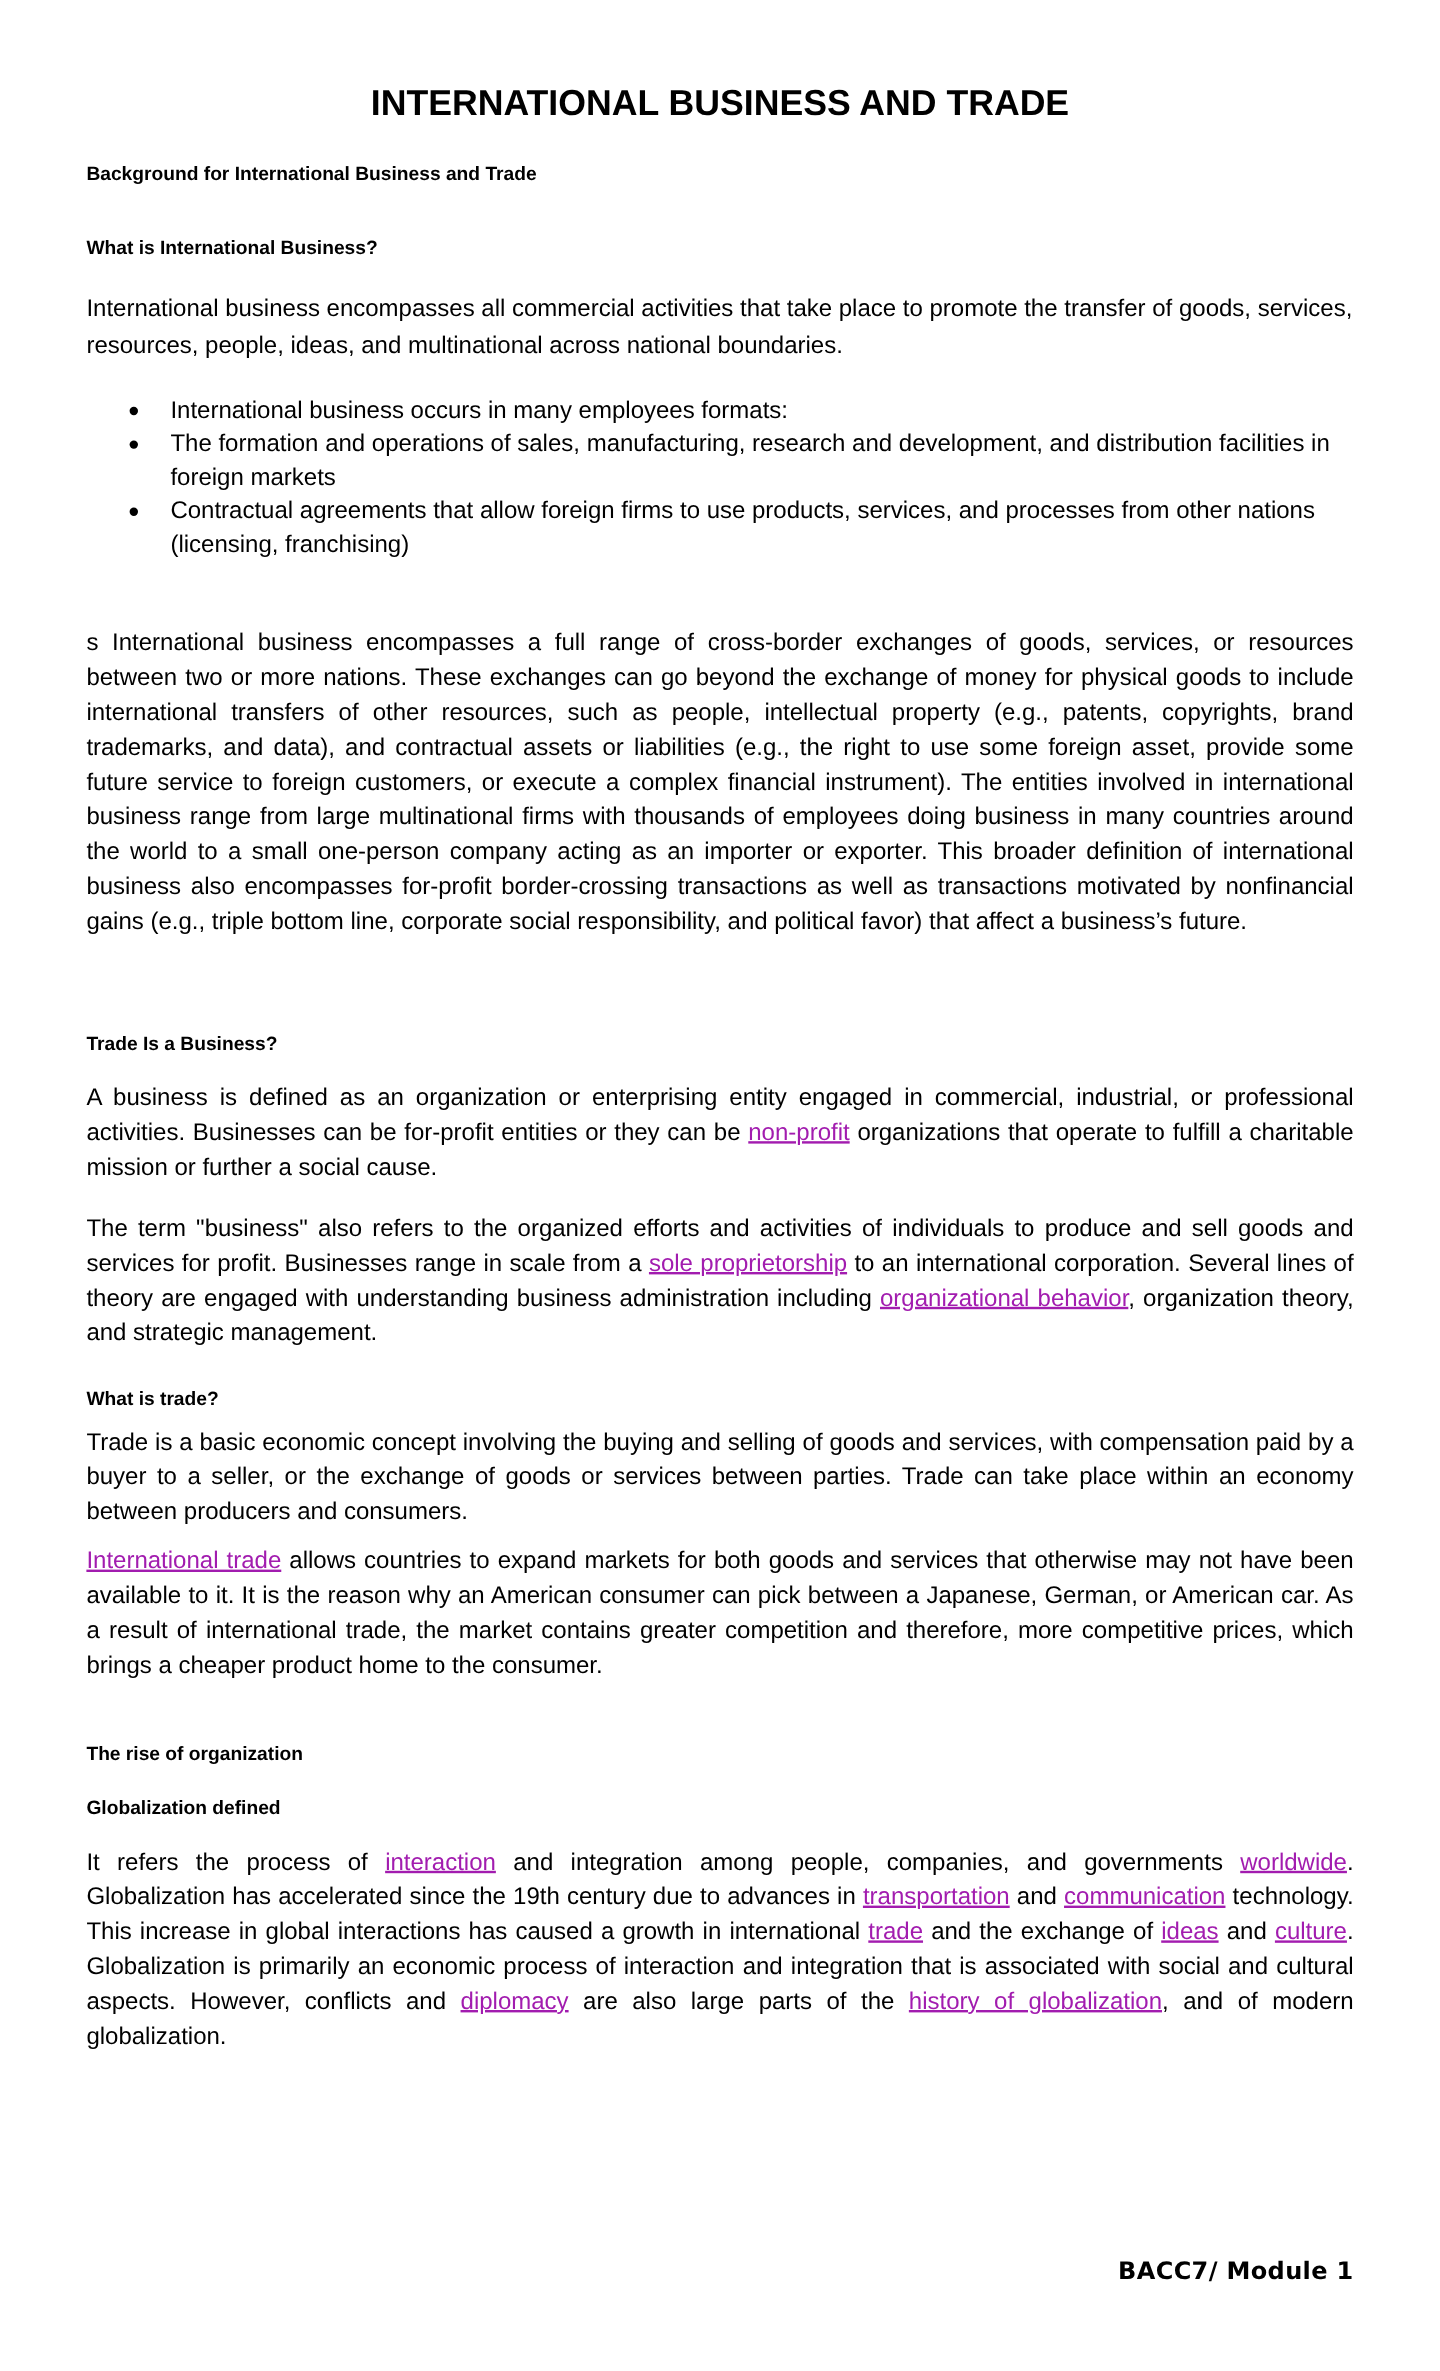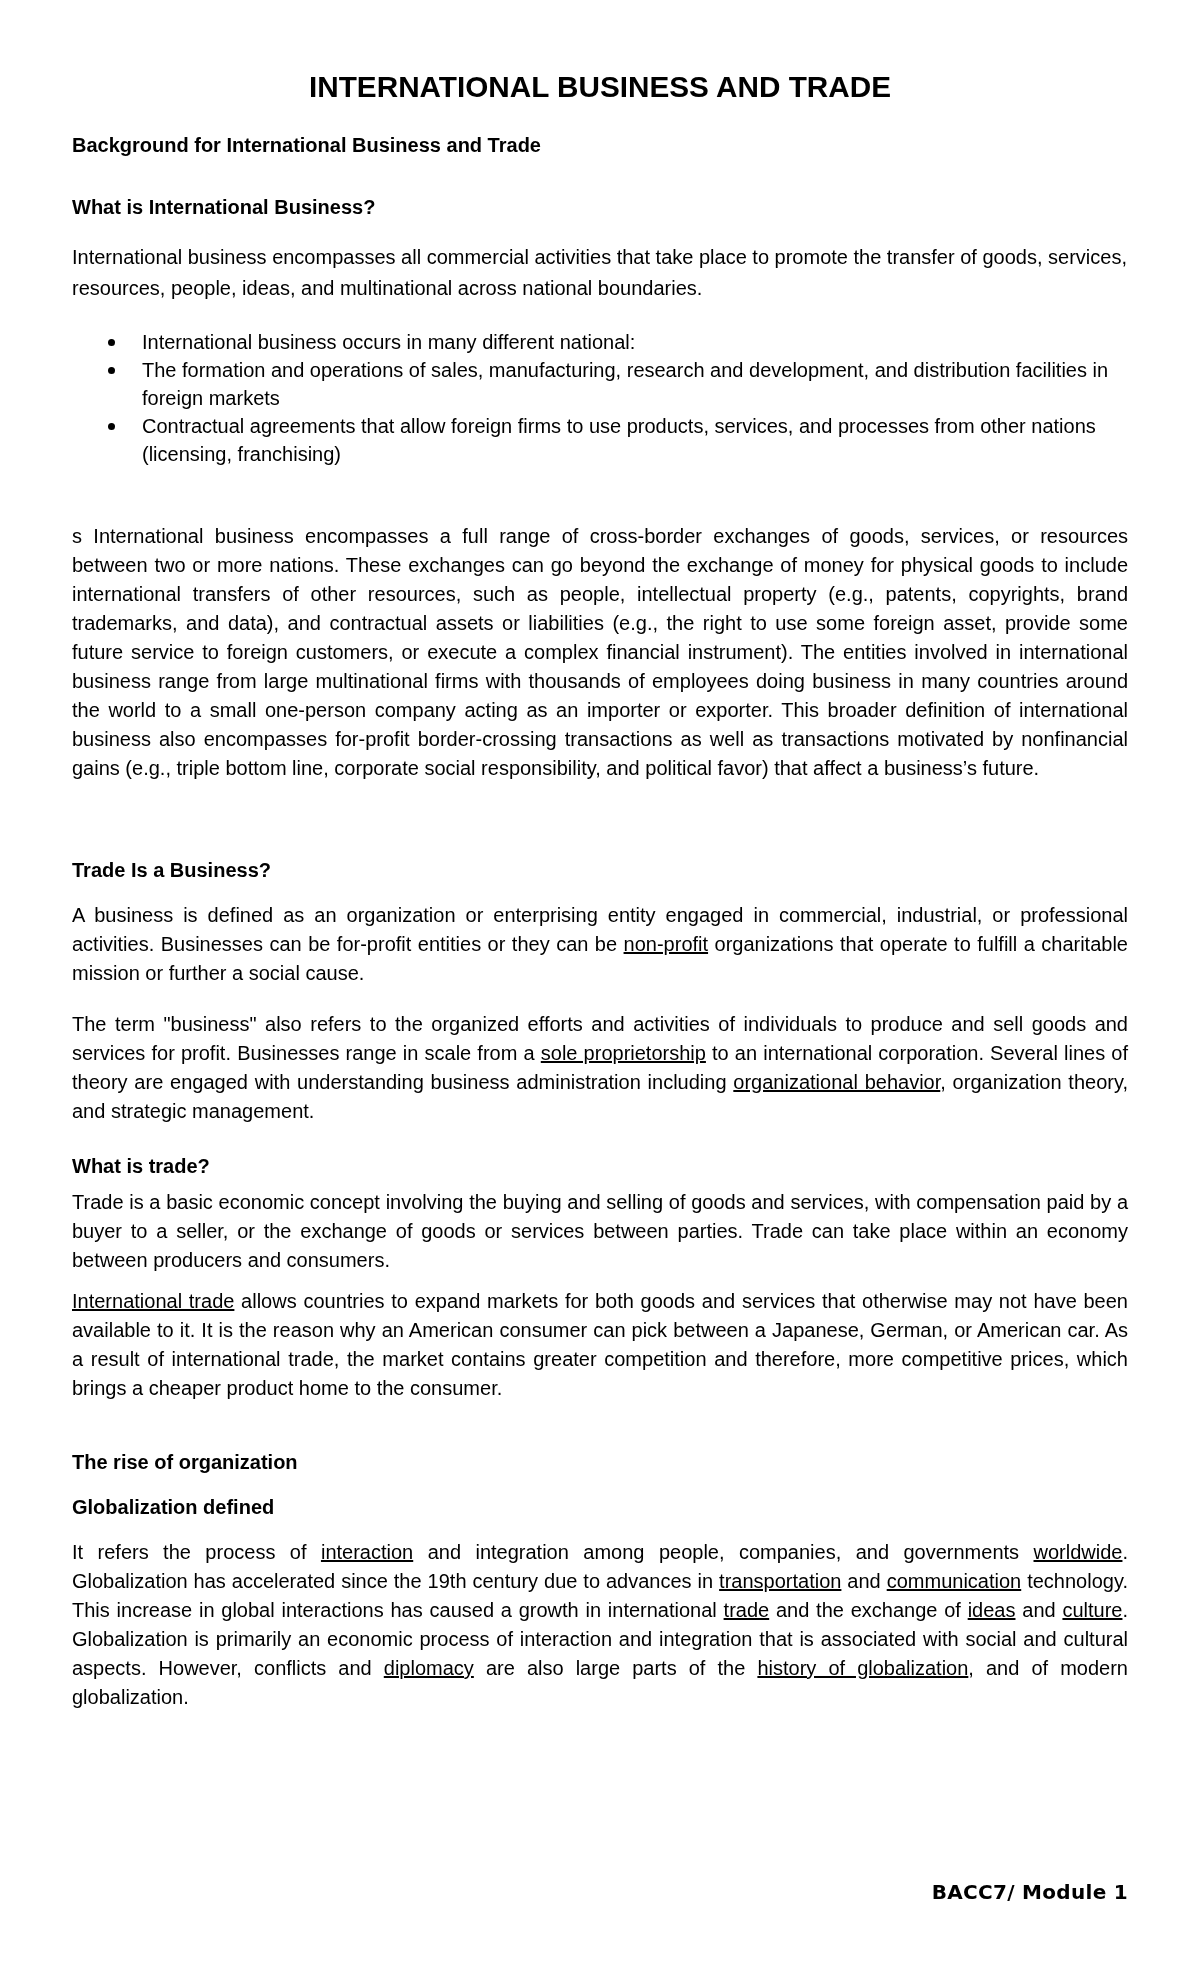--- a/index.html
+++ b/index.html
@@ -6,27 +6,27 @@
   body {
     width: 1200px; height: 1976px; position: relative; overflow: hidden;
     font-family: "Liberation Sans", sans-serif; color: #000000;
   }
   .page { position: absolute; left: 72px; top: 0; width: 1056px; }
   .title {
     position: absolute; left: 0; width: 1056px; top: 70px;
     text-align: center; font-weight: bold; font-size: 30px; line-height: 34px;
     transform: scaleX(0.99); margin: 0;
   }
-  .h { position: absolute; left: 0; margin: 0; font-weight: bold; font-size: 20px; line-height: 29px; }
+  .h { position: absolute; left: 0; margin: 0; font-weight: bold; font-size: 16px; line-height: 29px; }
   .p {
     position: absolute; left: 0; width: 1056px; margin: 0;
     font-size: 20px; line-height: 29px; text-align: justify;
   }
   .p.loose { line-height: 31px; text-align: left; }
-  a.lnk { color: #000000; text-decoration: underline; }
+  a.lnk { color: #a21caf; text-decoration: underline; }
   ul.bullets {
     position: absolute; left: 0; top: 328px; width: 1056px; margin: 0; padding: 0;
     list-style: none; font-size: 20px; line-height: 28px;
   }
   ul.bullets li { position: relative; padding-left: 70px; }
   ul.bullets li .dot {
     position: absolute; left: 36px; top: 11px; width: 7px; height: 7px;
     border-radius: 50%; background: #000;
   }
   .footer {
@@ -42,21 +42,21 @@
 
   <h1 class="title">INTERNATIONAL BUSINESS AND TRADE</h1>
 
   <h2 class="h" style="top:131px">Background for International Business and Trade</h2>
 
   <h3 class="h" style="top:193px">What is International Business?</h3>
 
   <p class="p loose" style="top:242px">International business encompasses all commercial activities that take place to promote the transfer of goods, services, resources, people, ideas, and multinational across national boundaries.</p>
 
   <ul class="bullets">
-    <li><span class="dot"></span><span>International business occurs in many different national:</span></li>
+    <li><span class="dot"></span><span>International business occurs in many employees formats:</span></li>
     <li><span class="dot"></span><span>The formation and operations of sales, manufacturing, research and development, and distribution facilities in foreign markets</span></li>
     <li><span class="dot"></span><span>Contractual agreements that allow foreign firms to use products, services, and processes from other nations (licensing, franchising)</span></li>
   </ul>
 
   <p class="p" style="top:522px">s International business encompasses a full range of cross-border exchanges of goods, services, or resources between two or more nations. These exchanges can go beyond the exchange of money for physical goods to include international transfers of other resources, such as people, intellectual property (e.g., patents, copyrights, brand trademarks, and data), and contractual assets or liabilities (e.g., the right to use some foreign asset, provide some future service to foreign customers, or execute a complex financial instrument). The entities involved in international business range from large multinational firms with thousands of employees doing business in many countries around the world to a small one-person company acting as an importer or exporter. This broader definition of international business also encompasses for-profit border-crossing transactions as well as transactions motivated by nonfinancial gains (e.g., triple bottom line, corporate social responsibility, and political favor) that affect a business’s future.</p>
 
   <h3 class="h" style="top:856px">Trade Is a Business?</h3>
 
   <p class="p" style="top:901px"><span>A business is defined as an organization or enterprising entity engaged in commercial, industrial, or professional activities. Businesses can be for-profit entities or they can be </span><a class="lnk" href="#">non-profit</a><span> organizations that operate to fulfill a charitable mission or further a social cause.</span></p>
 

